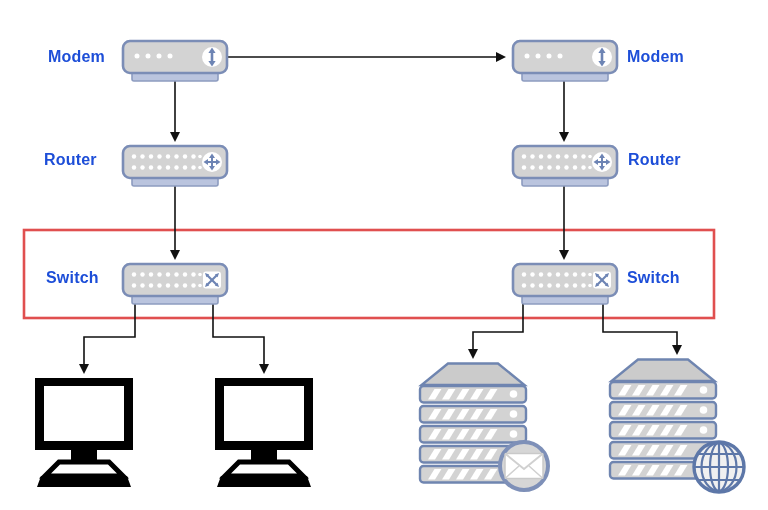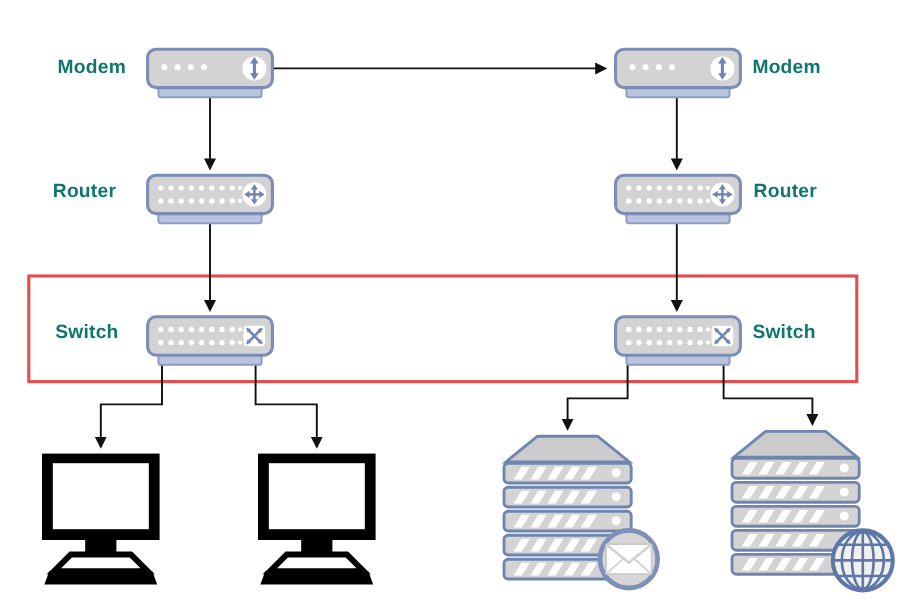--- a/index.html
+++ b/index.html
@@ -2,21 +2,21 @@
 <html><head>
 <meta charset="utf-8">
 <style>
   html,body{margin:0;padding:0;background:#fff;}
   .canvas{
     position:relative;width:768px;height:510px;background:#ffffff;
     overflow:hidden;font-family:"Liberation Sans",sans-serif;
   }
   .layer{position:absolute;left:0;top:0;}
   .lbl{
-    position:absolute;font-weight:bold;font-size:16px;color:#0f766e;
+    position:absolute;font-weight:bold;font-size:16px;color:#1d4ed8;
     line-height:18px;letter-spacing:0.2px;white-space:nowrap;
   }
 </style>
 </head>
 <body>
 
 <div class="canvas">
 
   <svg class="layer" width="768" height="510" viewBox="0 0 768 510">
     <defs>

